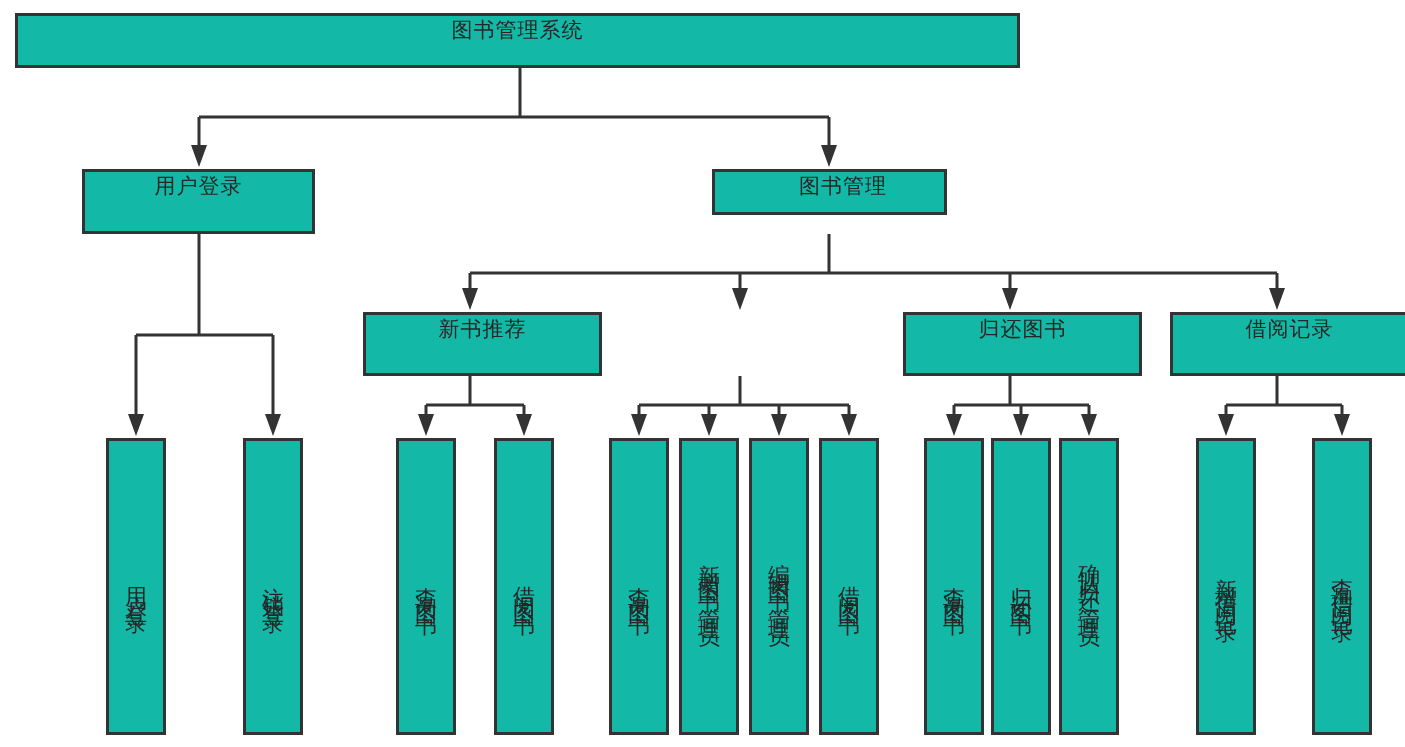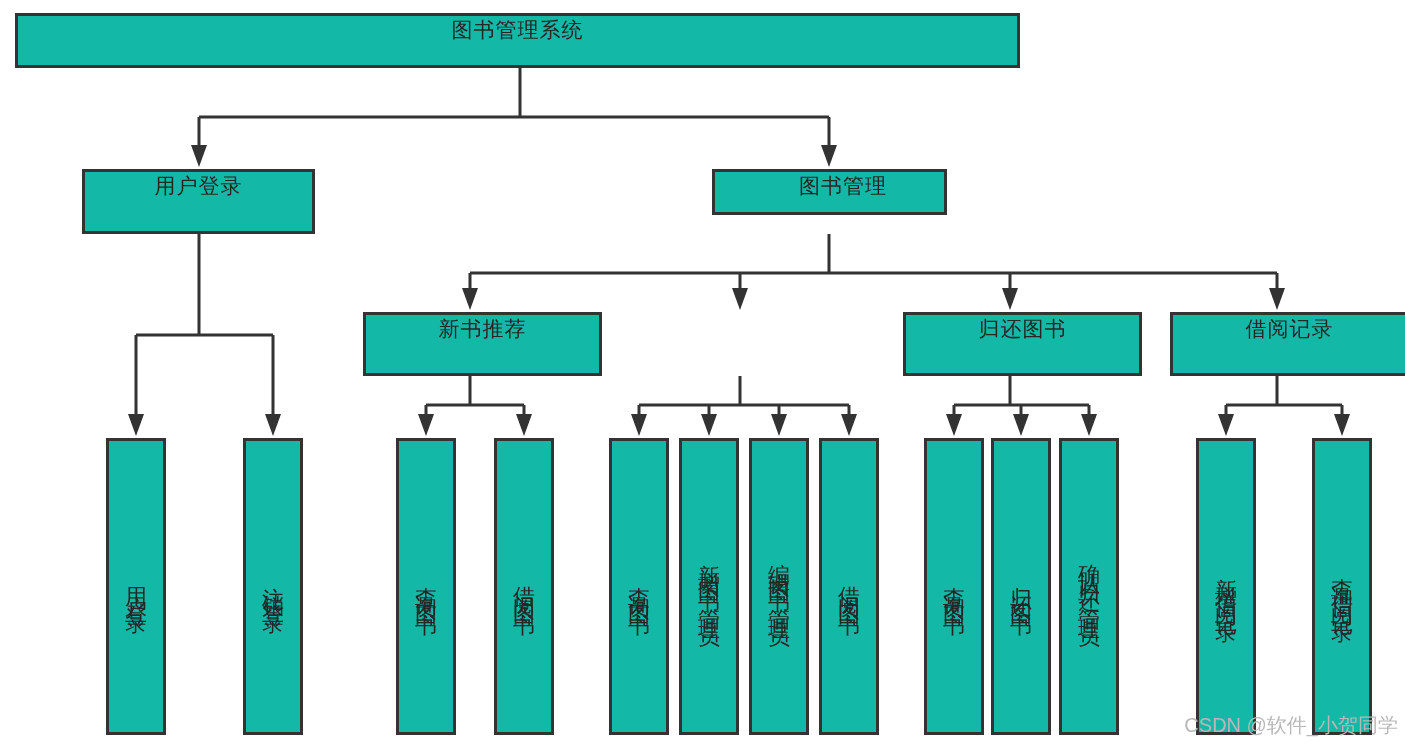--- a/index.html
+++ b/index.html
@@ -201,15 +201,14 @@
     <span class="vtext">确认归还（管理员）</span>
   </div>
 
   <div class="node leaf lf-12">
     <span class="vtext">新增借阅记录</span>
   </div>
   <div class="node leaf lf-13">
     <span class="vtext">查询借阅记录</span>
   </div>
 
-  <div class="watermark">CSDN @软件_小贺同学</div>
 
 </div>
 
 </body></html>

